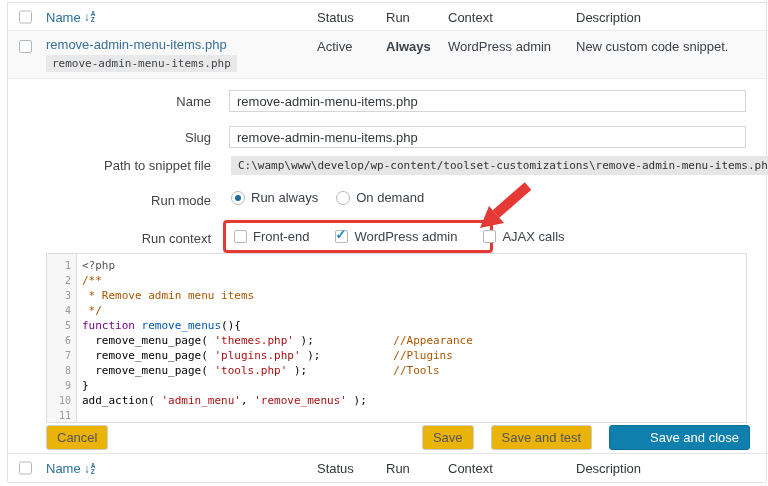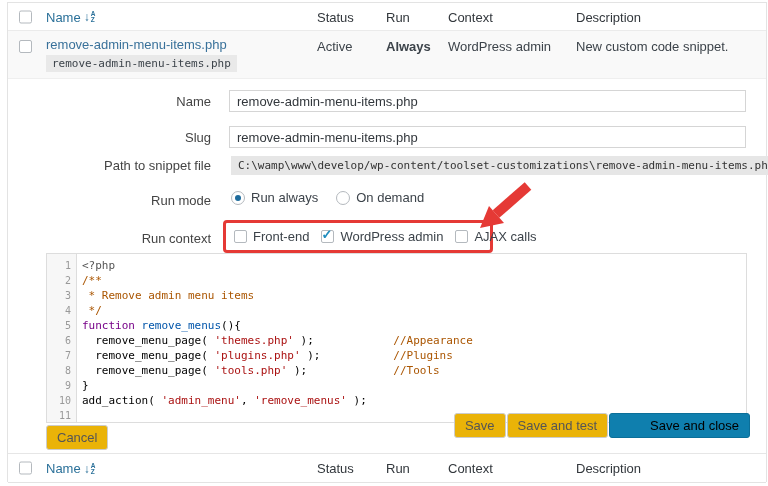--- a/index.html
+++ b/index.html
@@ -45,43 +45,43 @@
   
   .flabel{position:absolute;left:30px;width:173px;text-align:right;font-size:13px;color:#444;white-space:nowrap;}
   .tinput{position:absolute;left:221px;width:517px;height:22px;border:1px solid #d5d5d5;background:#fff;
           box-sizing:border-box;font-family:"Liberation Sans",sans-serif;font-size:13px;color:#32373c;
           padding:0 7px;border-radius:0;outline:none;}
   .pathval{position:absolute;left:223px;top:153px;font-family:"DejaVu Sans Mono",monospace;font-size:11px;
            color:#333;background:#e6e6e6;padding:3px 7px;white-space:nowrap;}
   .optrow{position:absolute;display:flex;align-items:center;font-size:13px;color:#3c434a;}
   .optrow .opt{display:inline-flex;align-items:center;gap:6px;white-space:nowrap;}
   .radios{left:223px;top:187px;gap:18px;}
-  .ctxrow{left:226px;top:226px;gap:12px;z-index:3;}
+  .ctxrow{left:226px;top:226px;gap:26px;z-index:3;}
   .redbox{position:absolute;left:215px;top:217px;width:270px;height:33px;border:3px solid #e53935;
           border-radius:4px;box-sizing:border-box;z-index:2;pointer-events:none;}
   .redarrow{position:absolute;left:464px;top:178px;z-index:4;pointer-events:none;}
 
   
   .editor{position:absolute;left:38px;top:250px;width:701px;height:170px;border:1px solid #ddd;
           background:#fff;box-sizing:border-box;display:flex;overflow:hidden;cursor:text;}
   .gutter{width:30px;flex:none;background:#f7f7f7;border-right:1px solid #ddd;box-sizing:border-box;
           padding-top:4px;text-align:right;}
   .gutter .ln{font-family:"DejaVu Sans Mono",monospace;font-size:10px;line-height:15px;color:#999;padding-right:5px;}
   .codearea{flex:1;padding:4px 0 0 5px;}
   .codearea .cl{font-family:"DejaVu Sans Mono",monospace;font-size:11px;line-height:15px;white-space:pre;color:#000;}
   .tok-plain{color:#000;} .tok-meta{color:#555;} .tok-comment{color:#a50;}
   .tok-keyword{color:#708;} .tok-def{color:#05a;} .tok-string{color:#a11;}
 
   
   .btn{display:inline-flex;align-items:center;justify-content:center;height:25px;padding:0 10px;
        font-family:"Liberation Sans",sans-serif;font-size:13px;color:#555;background:#eab308;
        border:1px solid #ccc;border-radius:3px;cursor:pointer;box-sizing:border-box;white-space:nowrap;}
-  .btn.primary{background:#0f7fae;border-color:#0b6f99;color:#000000;padding-left:40px;}
+  .btn.primary{background:#0f7fae;border-color:#0b6f99;color:#ffffff;padding-left:40px;}
   .cancelbtn{position:absolute;left:38px;top:422px;}
-  .savegroup{position:absolute;right:16px;top:410px;display:flex;gap:1px;}
+  .savegroup{position:absolute;right:16px;top:422px;display:flex;gap:17px;}
 </style>
 </head>
 <body>
 
 <div class="page">
   <div class="frame">
 
     <div class="thead top">
       <span class="wp-checkbox headcheck"></span>
       <a class="namehead">

